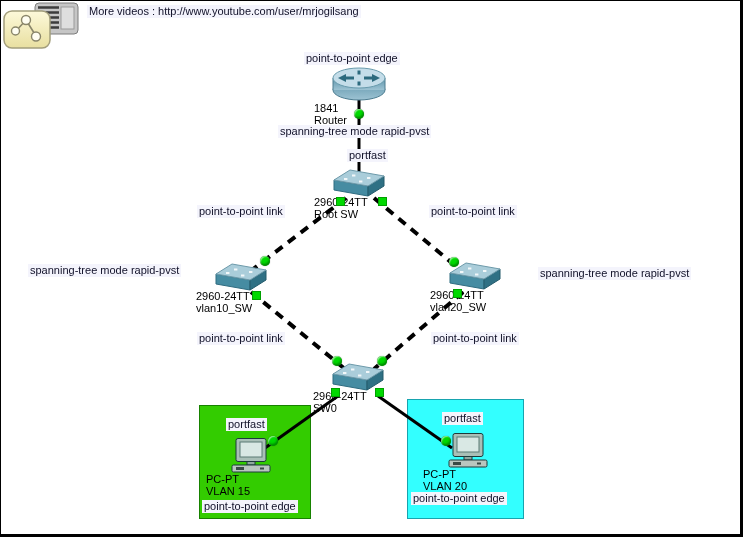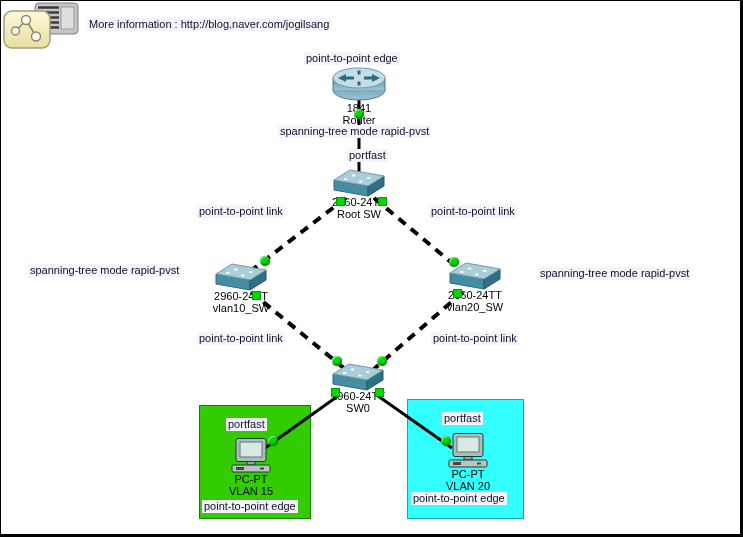--- a/index.html
+++ b/index.html
@@ -7,21 +7,21 @@
     position:relative;width:743px;height:537px;background:#ffffff;
     border:1px solid #000;border-right-width:3px;border-bottom-width:3px;
     box-sizing:border-box;overflow:hidden;
     font-family:"Liberation Sans",sans-serif;
   }
   .zone{position:absolute;z-index:1;border:1px solid rgba(0,70,0,.55);box-sizing:border-box;}
   .zone.cyan{border-color:rgba(0,90,110,.55);}
   .links{position:absolute;left:0;top:0;z-index:2;}
   .link-solid{stroke:#000;stroke-width:3;}
   .link-dashed{stroke:#000;stroke-width:4;stroke-dasharray:9 7;}
-  .device{position:absolute;z-index:3;width:90px;text-align:center;}
+  .device{position:absolute;z-index:3;width:90px;}
   .device svg{display:block;margin:0 auto;}
   .dev-label{font-size:11px;line-height:11.5px;color:#000;white-space:nowrap;}
   .note,.note-line{
     font-size:11px;line-height:12.5px;color:#101028;white-space:nowrap;
     background:#f4f4fc;padding:0 2px;width:max-content;
   }
   .note{position:absolute;z-index:4;}
   .note-block{position:absolute;z-index:4;}
   .dot{
     position:absolute;z-index:5;width:10px;height:10px;border-radius:50%;
@@ -74,21 +74,21 @@
         </defs>
         <rect x="2" y="9" width="46" height="37" rx="8" fill="url(#noteGrad)" stroke="#a39e7c" stroke-width="1.5"></rect>
         <path d="M24,18 L14,29 M24,18 L34,34" stroke="#8a866a" stroke-width="1.6" fill="none"></path>
         <circle cx="24" cy="18" r="4.5" fill="#fffef2" stroke="#8a866a" stroke-width="1.4"></circle>
         <circle cx="13.5" cy="29" r="4" fill="#fffef2" stroke="#8a866a" stroke-width="1.4"></circle>
         <circle cx="34" cy="34.5" r="4.5" fill="#fffef2" stroke="#8a866a" stroke-width="1.4"></circle>
       </g>
     </svg>
   </div>
 
-  <div class="note" style="left:86px;top:17px;">More information : http://blog.naver.com/jogilsang</div>
+  <div class="note" style="left:86px;top:4px;">More videos : http://www.youtube.com/user/mrjogilsang</div>
 
   <div class="note" style="left:303px;top:51px;">point-to-point edge</div>
   <div class="note-block" style="left:277px;top:124px;">
     <div class="note-line">spanning-tree mode rapid-pvst</div>
   </div>
   <div class="note" style="left:346px;top:148px;">portfast</div>
   <div class="note" style="left:196px;top:204px;">point-to-point link</div>
   <div class="note" style="left:428px;top:204px;">point-to-point link</div>
   <div class="note-block" style="left:27px;top:263px;">
     <div class="note-line">spanning-tree mode rapid-pvst</div>

